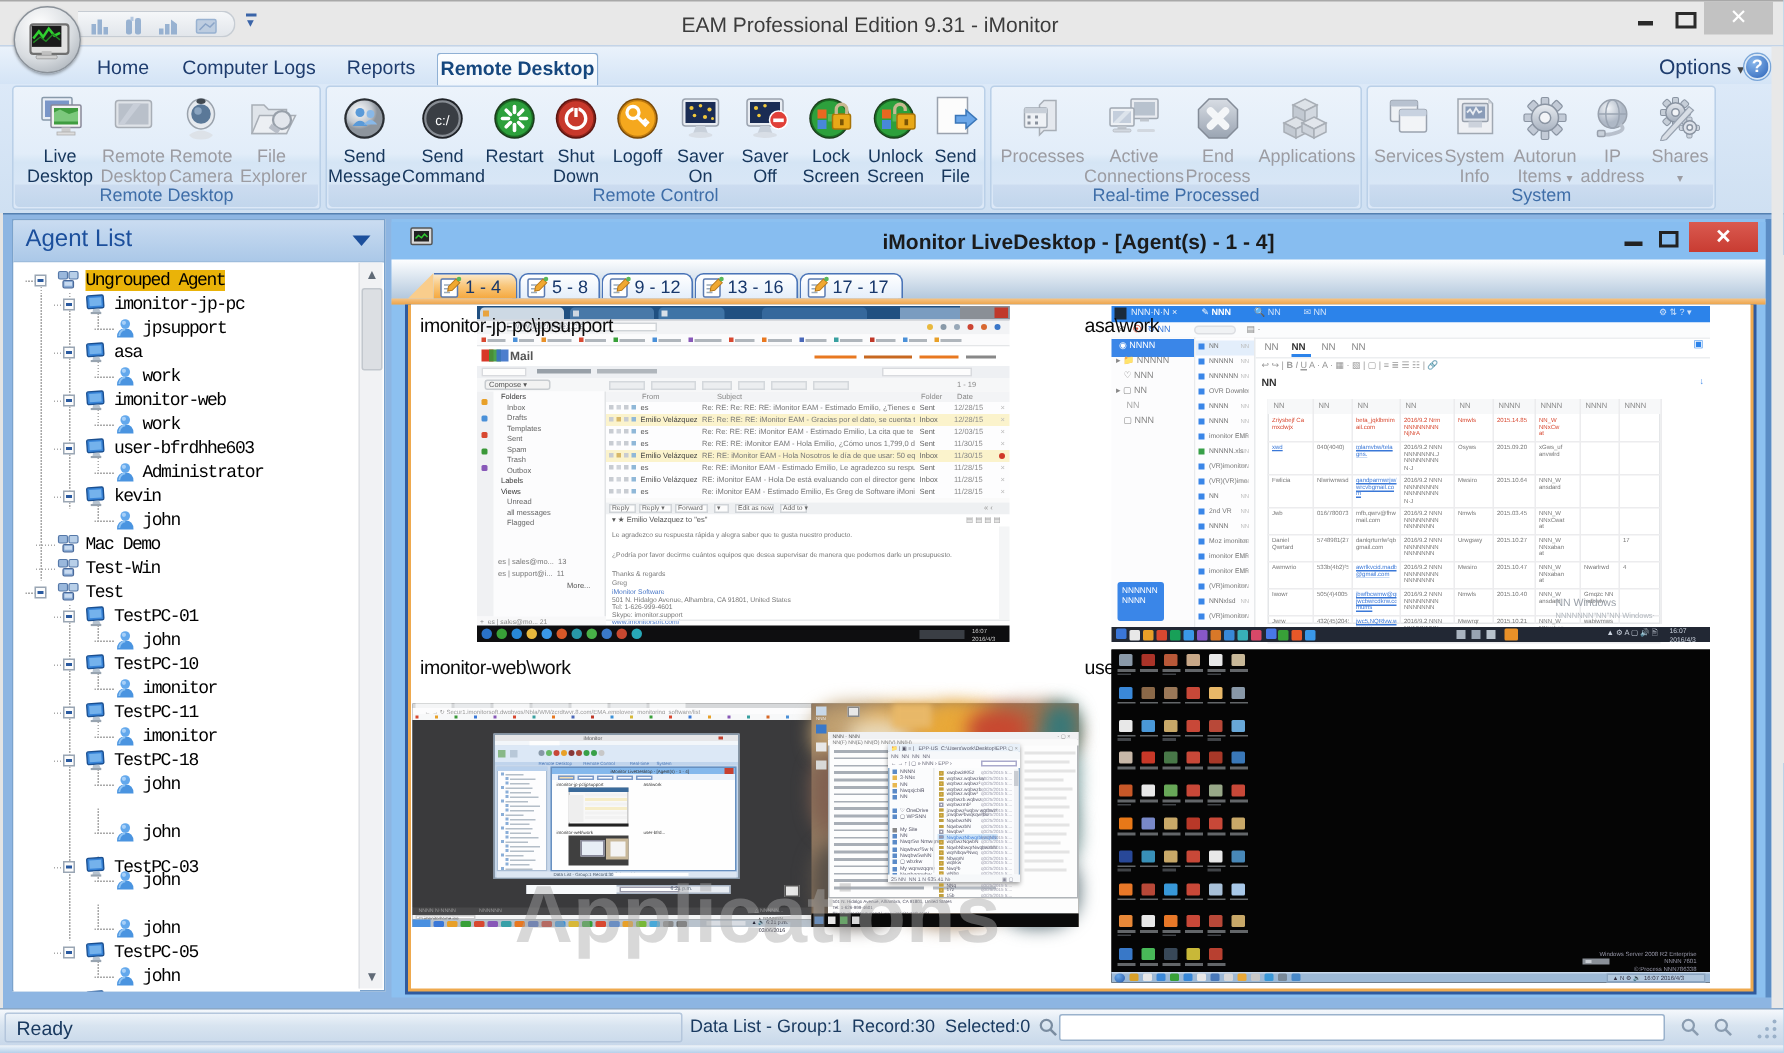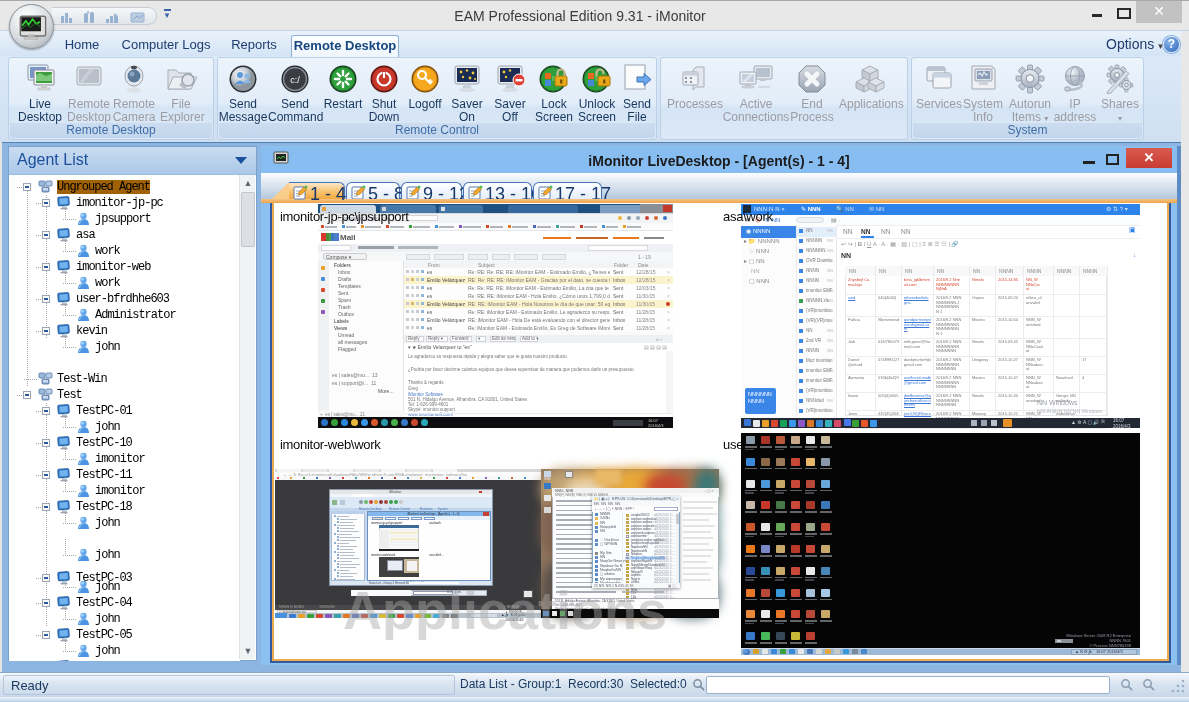--- a/index.html
+++ b/index.html
@@ -30,37 +30,37 @@
 
 #mainarea{position:absolute;left:0;top:142px;width:1189px;height:530px;background:#8db5e2;border-top:1px solid #5580b0}
 
 #agentpanel{position:absolute;left:8px;top:146px;width:249px;height:515px;background:#fff;border:1px solid #7aa2cc}
 #aphead{position:absolute;left:0;top:0;width:247px;height:28px;background:linear-gradient(#cadcf1,#abc8e8);border-bottom:1px solid #9dbcdc}
 #aphead .t{position:absolute;left:8px;top:4px;font-size:16px;color:#1c4f9c}
 #aphead .d{position:absolute;right:9px;top:10px;width:0;height:0;border-left:6px solid transparent;border-right:6px solid transparent;border-top:7px solid #1c4f9c}
 #tree{position:absolute;left:0;top:28px;width:231px;height:486px;overflow:hidden;background:#fff;font-family:"Liberation Mono",monospace;font-size:12px;color:#000}
 .trow{position:absolute;left:0;height:16px;width:231px}
 .trow .txt{position:absolute;top:1px;white-space:nowrap;letter-spacing:-1px}
-.trow .hl{background:#a16207}
+.trow .hl{background:#eab308}
 .ebox{position:absolute;top:4px;width:8px;height:8px;background:#fcfcfc;border:1px solid #9aa6b4}
 .ebox i{position:absolute;left:1px;top:2px;width:4px;height:2px;background:#2a5aa0;font-style:normal}
 #treescroll{position:absolute;right:1px;top:28px;width:16px;height:484px;background:#f1f2f4;border-left:1px solid #e0e2e6}
 .sarr{position:absolute;left:2px;width:12px;height:12px;color:#606a76;font-size:9px;text-align:center;line-height:12px}
 #sthumb{position:absolute;left:1px;top:17px;width:14px;height:55px;background:#dcdfe3;border:1px solid #c2c7cd;border-radius:2px}
 
 #mdi{position:absolute;left:261px;top:146px;width:920px;height:519px;background:#8cc0f0}
 #mdiedge{position:absolute;left:916px;top:0;width:4px;height:519px;background:#5b8cc4}
 #mdititle{position:absolute;left:0;top:2px;width:916px;height:25px;background:#87bdf0}
 #mdititle .t{position:absolute;left:0;top:5px;width:100%;text-align:center;font-size:14px;font-weight:bold;color:#1b1b1b}
 #mdiicon{position:absolute;left:12px;top:3px}
 #mdimin{position:absolute;left:822px;top:13px;width:12px;height:3px;background:#222}
 #mdimax{position:absolute;left:845px;top:6px;width:13px;height:11px;border:2px solid #222}
 #mdiclose{position:absolute;left:865px;top:0px;width:46px;height:20px;background:linear-gradient(#da5a50,#c83c32);color:#fff;text-align:center;line-height:19px;font-size:13px;font-weight:bold}
 #tabstrip{position:absolute;left:0;top:27px;width:916px;height:30px;background:linear-gradient(#fdfeff,#a8c0d8)}
-.ltab{position:absolute;top:9px;height:17px;background:linear-gradient(#ffffff,#e4eefa);border:1px solid #4a74b8;border-bottom:none;border-radius:6px 6px 0 0;font-size:18px;color:#17376b;padding:1px 4px 0 21px;white-space:nowrap}
+.ltab{position:absolute;top:9px;height:17px;background:linear-gradient(#ffffff,#e4eefa);border:1px solid #4a74b8;border-bottom:none;border-radius:6px 6px 0 0;font-size:12px;color:#17376b;padding:1px 4px 0 21px;white-space:nowrap}
 .ltab.on{background:linear-gradient(#fbe8c8 0%,#f9c87e 45%,#f5a83e 100%);border-radius:0 6px 0 0;z-index:2;border-left:none}
 .ltab .ticn{position:absolute;left:4px;top:1px}
 #tslant{position:absolute;top:9px;width:0;height:0;border-bottom:17px solid #f9cd8c;border-left:17px solid transparent;z-index:1}
 #tabstrip .bot{position:absolute;left:0;top:26px;width:916px;height:4px;background:linear-gradient(#f6c486,#eca44a)}
 #pageouter{position:absolute;left:9px;top:57px;width:901px;height:460px;background:#2f5a9e;padding:0 2px 2px 2px}
 #pageor{width:897px;height:458px;background:#eea94e;padding:0 2px 2px 2px}
 #page{position:relative;width:893px;height:456px;background:#fff;overflow:hidden}
 .qlabel{position:absolute;font-size:13px;color:#0a0a0a;z-index:6;white-space:nowrap;letter-spacing:-.3px}
 #shot1{position:absolute;left:44px;top:1px;width:355px;height:224px;background:#fff;z-index:3}
 #shot2{position:absolute;left:467px;top:1px;width:399px;height:224px;background:#fff;z-index:3}
@@ -288,20 +288,21 @@
           </svg>
         </span>Unlock<br>Screen</div>
     <div class="rbtn" style="left:402px;width:34px"><span class="ric">
           <svg width="30" height="30" viewBox="0 0 30 30">
             <rect x="3" y="1" width="20" height="24" fill="#fcfcfc" stroke="#9aa2ae"></rect>
             <path d="M15 13 h7 v-3.5 l7 6 -7 6 v-3.5 h-7z" fill="#6aa6e8" stroke="#3a76b8" stroke-width="1"></path>
           </svg>
         </span>Send<br>File</div>
   </div>
   <div id="rg3" class="rgroup" style="left:660px;width:248px">
+      <div class="rgcap">Real-time Processed</div>
     <div class="rbtn dis" style="left:2px;width:64px"><span class="ric">
           <svg width="32" height="30" viewBox="0 0 32 30">
             <path d="M17 3 h8 v20 h-8 l-3 3 V6z" fill="#e4e8ee" stroke="#a8aeb6"></path>
             <rect x="4" y="8" width="15" height="13" rx="1" fill="#eef1f5" stroke="#a0a8b2"></rect>
             <rect x="4" y="8" width="15" height="3.5" fill="#c8cfd8"></rect>
             <g fill="#8a929e">
               <rect x="6" y="13" width="2" height="2"></rect>
               <rect x="11" y="13" width="2" height="2"></rect>
               <rect x="6" y="17" width="2" height="2"></rect>
               <rect x="11" y="17" width="2" height="2"></rect>
@@ -584,20 +585,30 @@
       <div class="trow" style="top:164px">
         <i class="hdot" style="left:54px;width:13px"></i>
         <span class="b" style="left:68px;top:1px"><svg width="13" height="14" viewBox="0 0 13 14">
             <circle cx="6.5" cy="4" r="3.2" fill="#63a8ec"></circle>
             <circle cx="5.6" cy="3.2" r="1.4" fill="#a8d0f8"></circle>
             <path d="M1 13 q0 -6 5.5 -6 t5.5 6z" fill="#4a94e0"></path>
             <path d="M2.5 12 q.5 -4 4 -4.5" stroke="#90c4f4" stroke-width="1.2" fill="none"></path>
           </svg></span>
         <span class="txt" style="left:86px">john</span>
       </div>
+      <div class="trow" style="top:180px">
+        <i class="hdot" style="left:15px;width:13px"></i>
+        <span class="b" style="left:29px;top:1px"><svg width="15" height="14" viewBox="0 0 15 14">
+            <rect x="1" y="1" width="6" height="5" rx="1" fill="#9ab8dc" stroke="#5578a8" stroke-width=".8"></rect>
+            <rect x="8" y="1" width="6" height="5" rx="1" fill="#b8cfe8" stroke="#5578a8" stroke-width=".8"></rect>
+            <rect x="4" y="7" width="7" height="5" rx="1" fill="#88aad4" stroke="#4a6898" stroke-width=".8"></rect>
+            <rect x="5" y="8" width="5" height="2.5" fill="#c8daf0"></rect>
+          </svg></span>
+        <span class="txt" style="left:48px">Mac Demo</span>
+      </div>
       <div class="trow" style="top:196px">
         <i class="hdot" style="left:15px;width:13px"></i>
         <span class="b" style="left:29px;top:1px"><svg width="15" height="14" viewBox="0 0 15 14">
             <rect x="1" y="1" width="6" height="5" rx="1" fill="#9ab8dc" stroke="#5578a8" stroke-width=".8"></rect>
             <rect x="8" y="1" width="6" height="5" rx="1" fill="#b8cfe8" stroke="#5578a8" stroke-width=".8"></rect>
             <rect x="4" y="7" width="7" height="5" rx="1" fill="#88aad4" stroke="#4a6898" stroke-width=".8"></rect>
             <rect x="5" y="8" width="5" height="2.5" fill="#c8daf0"></rect>
           </svg></span>
         <span class="txt" style="left:48px">Test-Win</span>
       </div>
@@ -731,33 +742,20 @@
       </div>
       <div class="trow" style="top:404px">
         <i class="hdot" style="left:54px;width:13px"></i>
         <span class="b" style="left:68px;top:1px"><svg width="13" height="14" viewBox="0 0 13 14">
             <circle cx="6.5" cy="4" r="3.2" fill="#63a8ec"></circle>
             <circle cx="5.6" cy="3.2" r="1.4" fill="#a8d0f8"></circle>
             <path d="M1 13 q0 -6 5.5 -6 t5.5 6z" fill="#4a94e0"></path>
             <path d="M2.5 12 q.5 -4 4 -4.5" stroke="#90c4f4" stroke-width="1.2" fill="none"></path>
           </svg></span>
         <span class="txt" style="left:86px">john</span>
-      </div>
-      <div class="trow" style="top:420px">
-        <i class="hdot" style="left:27px;width:14px"></i>
-        <span class="ebox" style="left:33px">
-          <i></i>
-        </span>
-        <span class="b" style="left:48px;top:1px"><svg width="14" height="14" viewBox="0 0 14 14">
-            <rect x="1" y="1" width="11" height="8.5" rx="1" fill="#3884d8" stroke="#1a4f90" stroke-width=".9" transform="rotate(-4 6 5)"></rect>
-            <rect x="2.6" y="2.4" width="8" height="5.6" fill="#74b2ec" transform="rotate(-4 6 5)"></rect>
-            <path d="M5 10 l4 -.4 1.2 2.6 -5.6.5z" fill="#b8c4d0"></path>
-            <rect x="3.5" y="12" width="7" height="1.4" fill="#98a4b0"></rect>
-          </svg></span>
-        <span class="txt" style="left:67px">TestPC-04</span>
       </div>
       <div class="trow" style="top:436px">
         <i class="hdot" style="left:54px;width:13px"></i>
         <span class="b" style="left:68px;top:1px"><svg width="13" height="14" viewBox="0 0 13 14">
             <circle cx="6.5" cy="4" r="3.2" fill="#63a8ec"></circle>
             <circle cx="5.6" cy="3.2" r="1.4" fill="#a8d0f8"></circle>
             <path d="M1 13 q0 -6 5.5 -6 t5.5 6z" fill="#4a94e0"></path>
             <path d="M2.5 12 q.5 -4 4 -4.5" stroke="#90c4f4" stroke-width="1.2" fill="none"></path>
           </svg></span>
         <span class="txt" style="left:86px">john</span>

